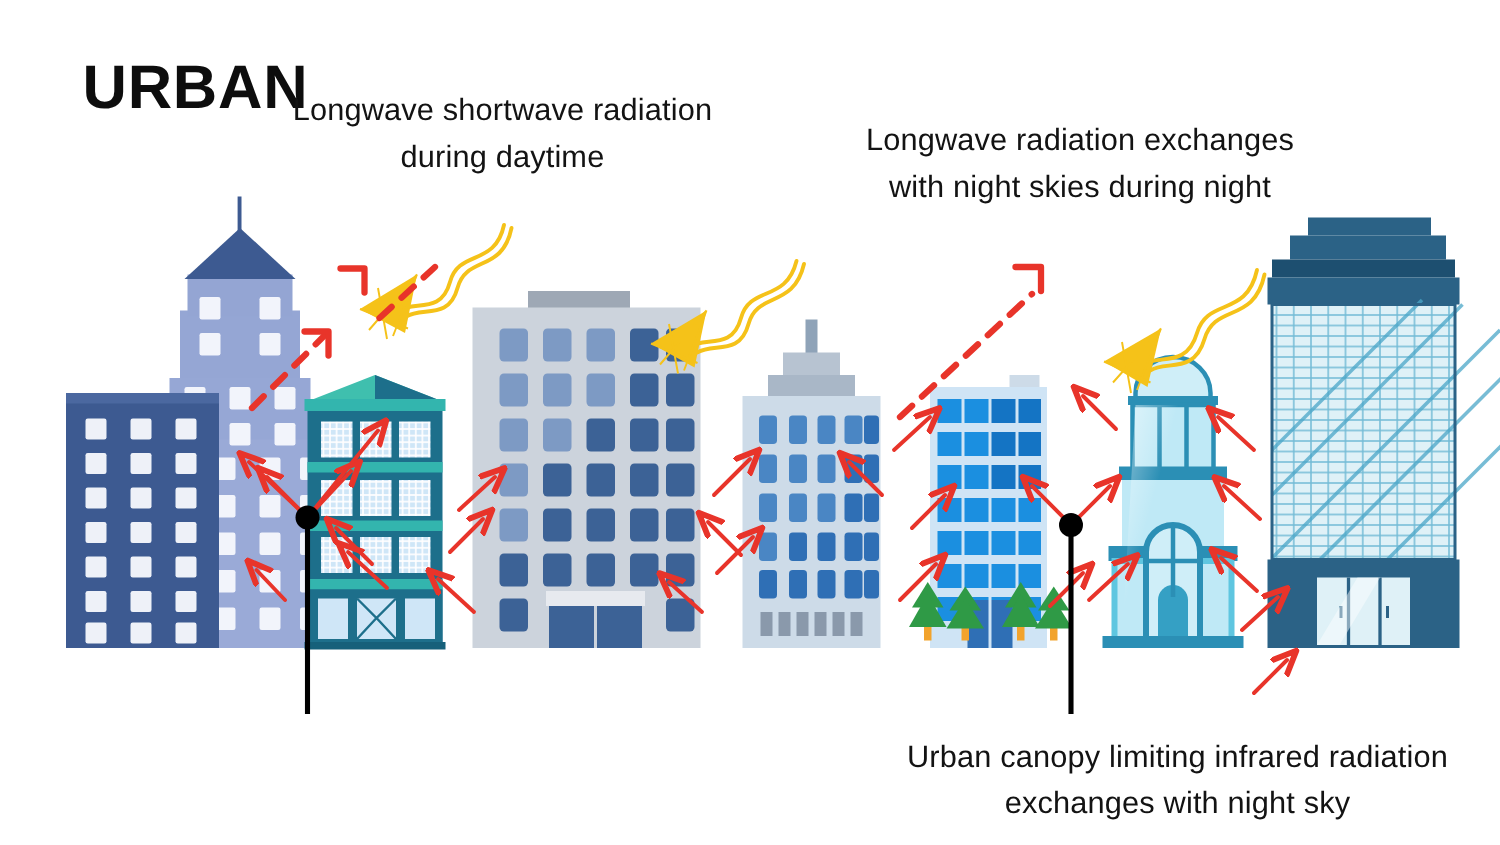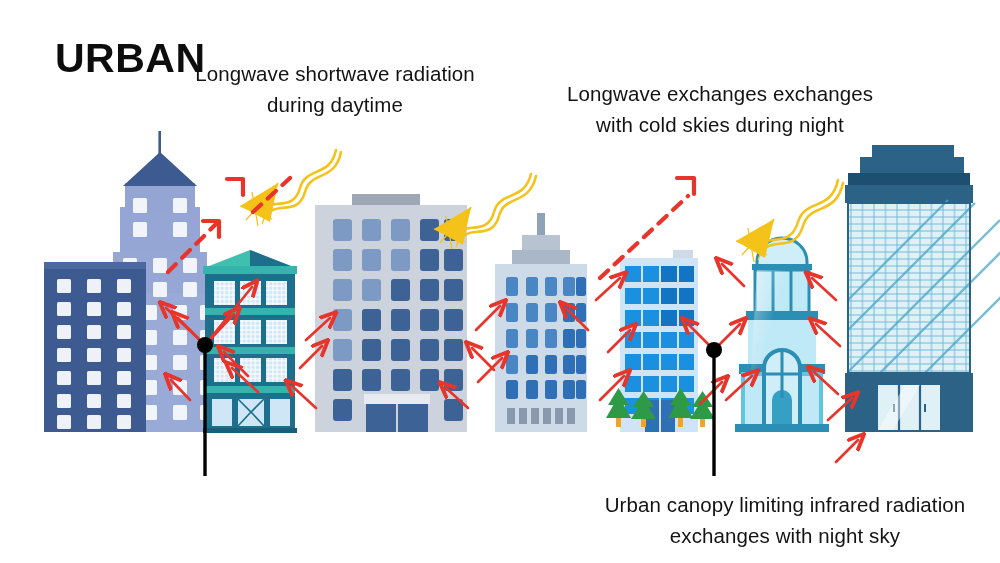--- a/index.html
+++ b/index.html
@@ -431,18 +431,18 @@
     <g>
       <line x1="714" y1="353" x2="714" y2="476" stroke="#000000" stroke-width="3.4"></line>
       <circle cx="714" cy="350" r="8" fill="#000000"></circle>
     </g>
   </svg>
 
   <div class="txt" id="title">URBAN</div>
 
   <div class="txt caption" id="cap-shortwave">Longwave shortwave radiation during daytime</div>
 
-  <div class="txt caption" id="cap-longwave-night">Longwave exchanges exchanges with cold skies during night</div>
+  <div class="txt caption" id="cap-longwave-night">Longwave radiation exchanges with night skies during night</div>
 
 
   <div class="txt caption" id="cap-bottom-right">Urban canopy limiting infrared radiation exchanges with night sky</div>
 
 </div>
 
 </body></html>

